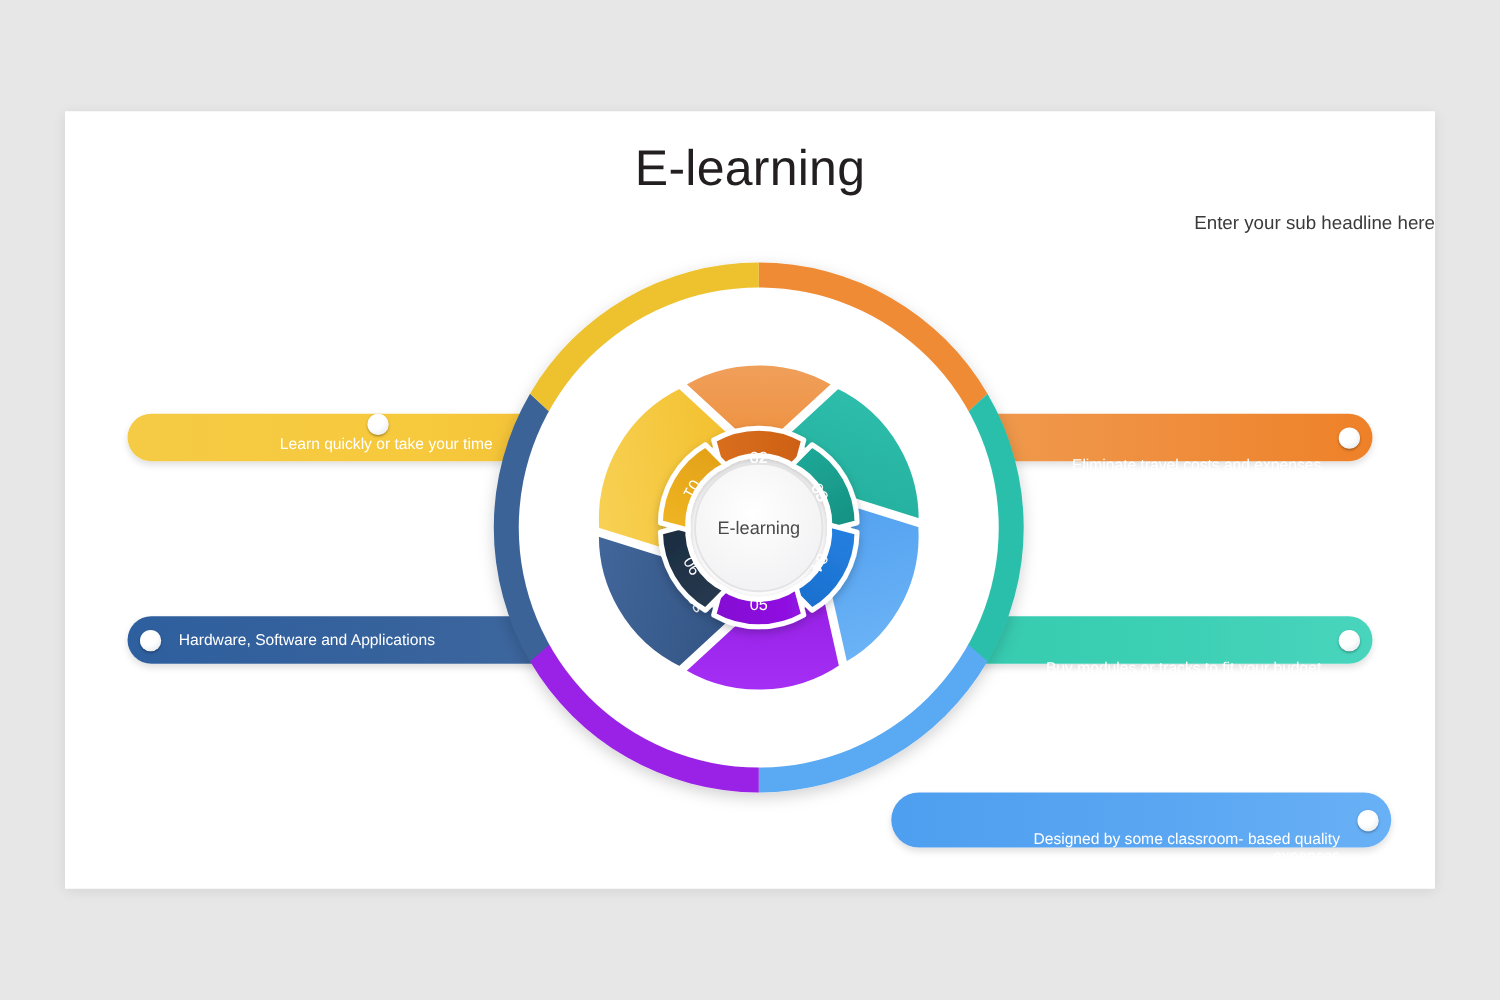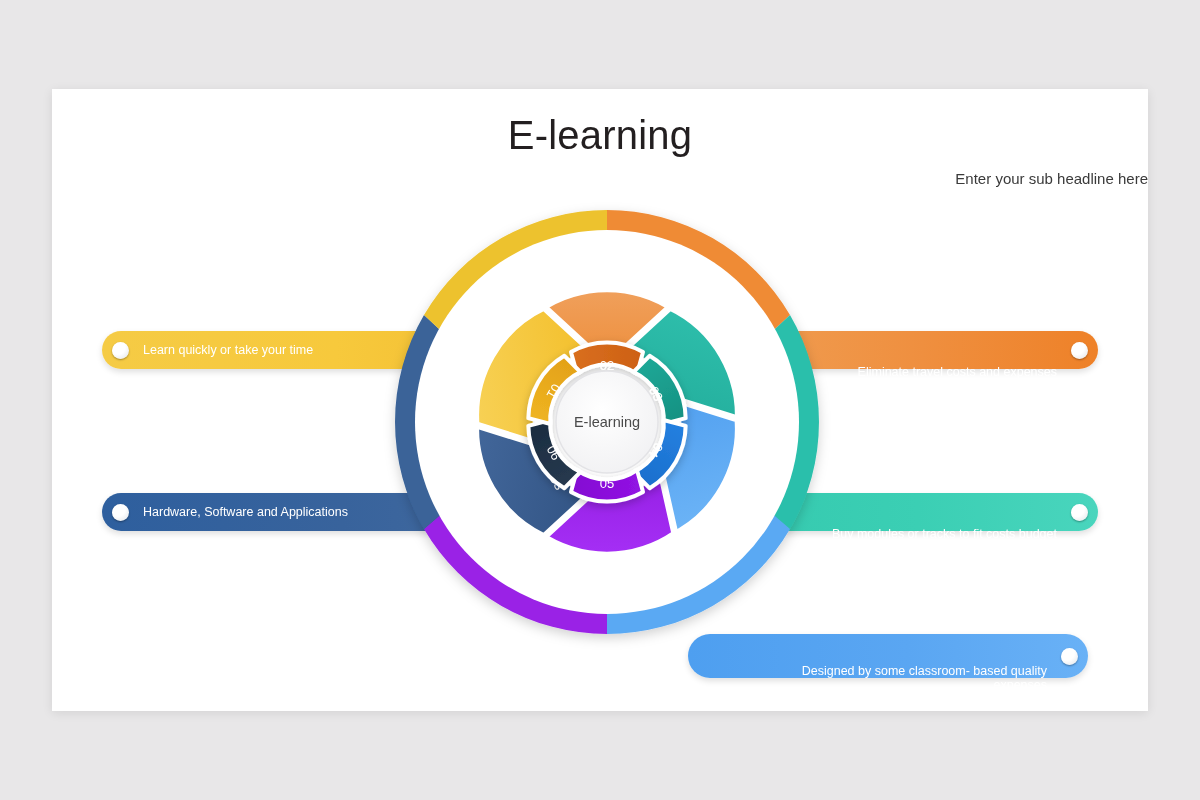--- a/index.html
+++ b/index.html
@@ -42,27 +42,27 @@
   }
   .bar.left .txt{margin-left:14px;text-align:left;}
   .bar.right .txt{margin-right:14px;text-align:right;margin-top:44px;}
   .dot{
     width:17px;height:17px;border-radius:50%;
     background:radial-gradient(circle at 35% 30%,#ffffff 0%,#ffffff 45%,#dfe2e6 100%);
     box-shadow:0 1px 2px rgba(0,0,0,.35);
     flex:0 0 auto;
   }
 
-  .bar1{top:242px;width:380px;background:linear-gradient(90deg,#f5cb45 0%,#f7c93c 60%,#f3bf33 100%);}
+  .bar1{top:242px;width:380px;background:linear-gradient(90deg,#f5cb45 0%,#f7c93c 60%,#f3bf33 100%);flex-direction:column;}
   .bar2{top:404px;width:390px;background:linear-gradient(90deg,#2e5f9e 0%,#38639c 60%,#41699f 100%);}
   .bar3{top:548px;width:390px;background:linear-gradient(90deg,#8a21f0 0%,#9730f5 60%,#a23bfb 100%);}
 
   .bar4{top:242px;right:50px;width:380px;background:linear-gradient(90deg,#f0a055 0%,#ef8f3f 55%,#ee8128 100%);}
   .bar5{top:404px;right:50px;width:390px;background:linear-gradient(90deg,#34c8ae 0%,#3bcfb4 55%,#49d5bd 100%);}
-  .bar6{top:545px;right:60px;width:390px;height:44px;border-radius:22px;background:linear-gradient(90deg,#4e9ff0 0%,#5aa6f2 55%,#69b1f6 100%);}
+  .bar6{top:545px;right:35px;width:390px;height:44px;border-radius:22px;background:linear-gradient(90deg,#4e9ff0 0%,#5aa6f2 55%,#69b1f6 100%);}
 
   .wheelwrap{position:absolute;left:335px;top:113px;width:440px;height:460px;}
   svg{display:block;overflow:visible;}
   .lbl{fill:#ffffff;font-family:"Liberation Sans",sans-serif;}
   .petal-lbl{font-size:14.5px;}
   .num-lbl{font-size:13px;}
   .core-lbl{fill:#4a4a4a;font-size:14.5px;}
 </style>
 </head>
 <body>
@@ -81,21 +81,21 @@
       <span class="txt">Hardware, Software and Applications</span>
     </div>
 
 
     <div class="bar right bar4">
       <span class="txt">Eliminate travel costs and expenses</span>
       <span class="dot"></span>
     </div>
 
     <div class="bar right bar5">
-      <span class="txt">Buy modules or tracks to fit costs budget</span>
+      <span class="txt">Buy modules or tracks to fit your budget</span>
       <span class="dot"></span>
     </div>
 
     <div class="bar right bar6">
       <span class="txt">
         <span style="display:block">Designed by some classroom- based quality</span>
         <span style="display:block">expenses</span>
       </span>
       <span class="dot"></span>
     </div>

